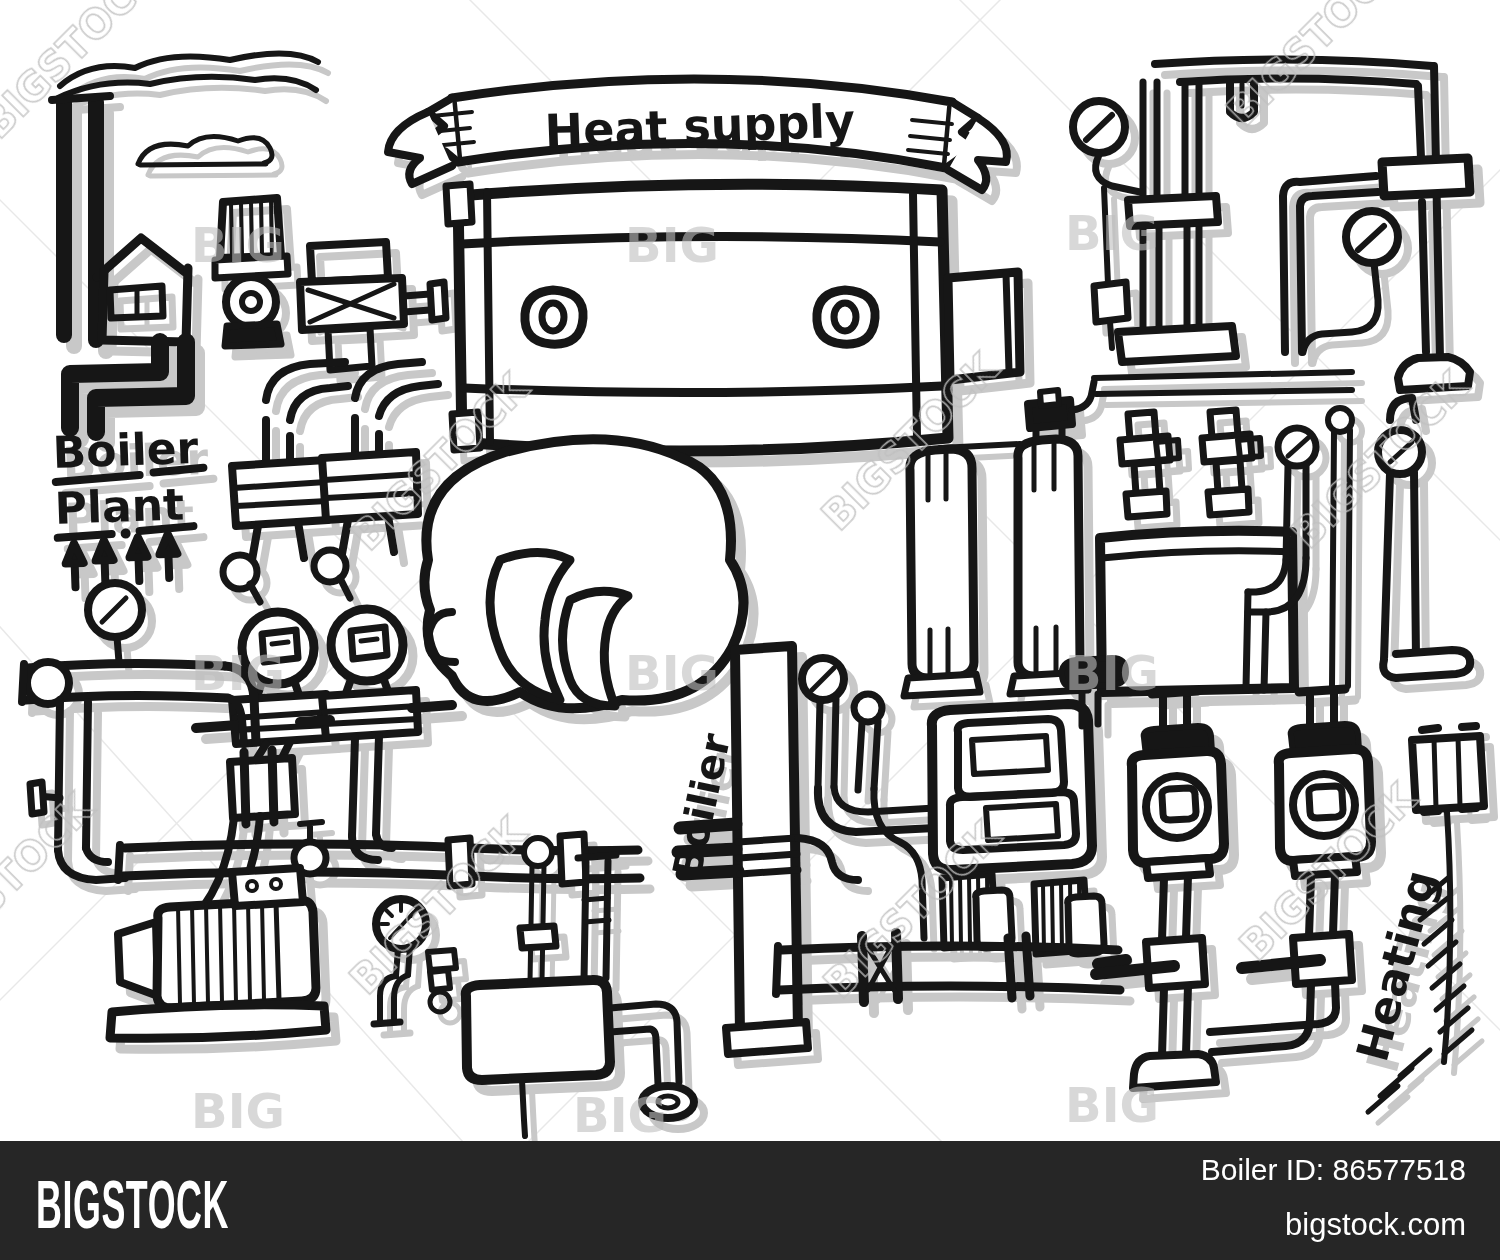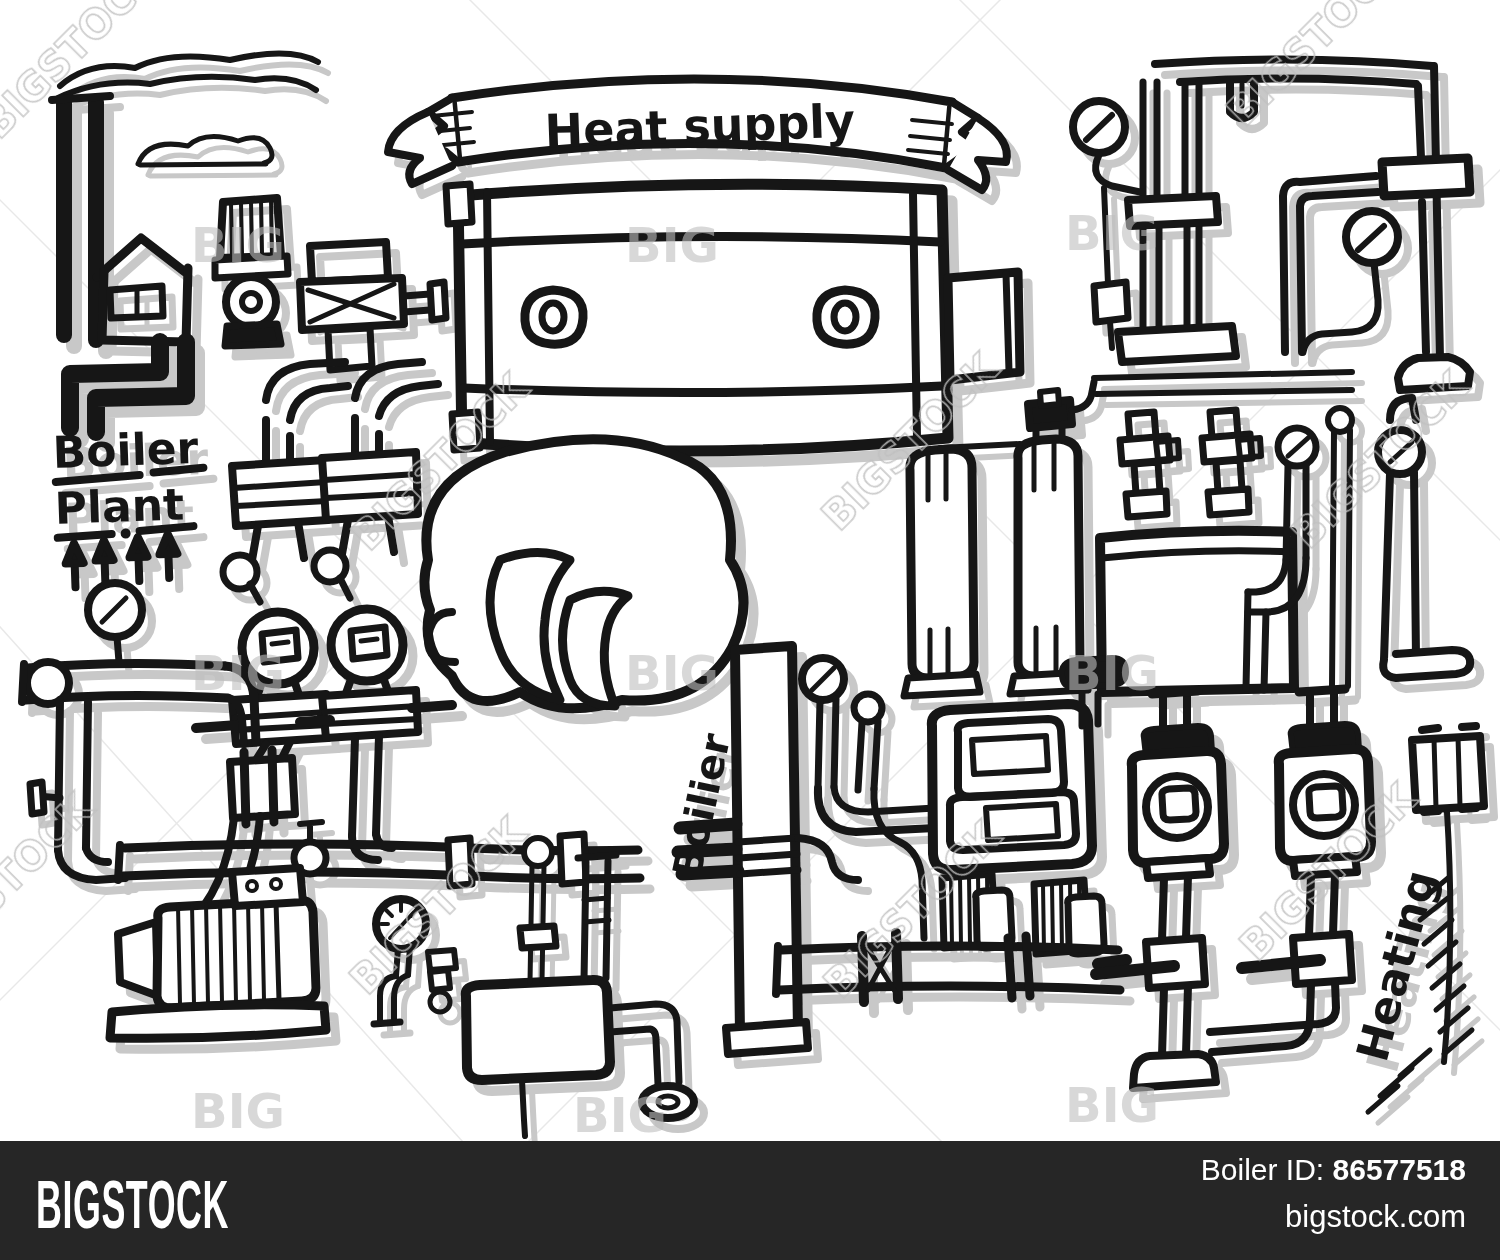--- a/index.html
+++ b/index.html
@@ -6,22 +6,22 @@
   #stage{position:relative;width:1500px;height:1260px;background:#ffffff;overflow:hidden;
          font-family:"DejaVu Sans",sans-serif;}
   #art-svg{position:absolute;left:0;top:0;}
   .footer{position:absolute;left:0;top:1141px;width:1500px;height:119px;background:#262626;}
   .footer-logo{position:absolute;left:36px;top:24px;font-size:64px;font-weight:bold;color:#ffffff;
                letter-spacing:1px;transform:scale(0.56,1.06);transform-origin:left top;
                font-family:"Liberation Sans",sans-serif;white-space:nowrap;}
   .footer-right{position:absolute;right:34px;top:12px;text-align:right;color:#ffffff;
                 font-family:"Liberation Sans",sans-serif;}
   .image-id-line{font-size:30px;}
-  .image-id-line b{font-weight:bold;}
-  .site-line{font-size:31px;margin-top:12px;}
+  .image-id-line b{font-weight:normal;}
+  .site-line{font-size:31px;margin-top:20px;}
 </style>
 </head>
 <body>
 
 <div id="stage">
 
 <svg id="art-svg" width="1500" height="1141" viewBox="0 0 1500 1141">
   <defs>
     <g id="art" stroke="currentColor" stroke-width="8" stroke-linecap="round" stroke-linejoin="round" fill="none" font-family="DejaVu Sans, sans-serif" font-weight="bold">
 

